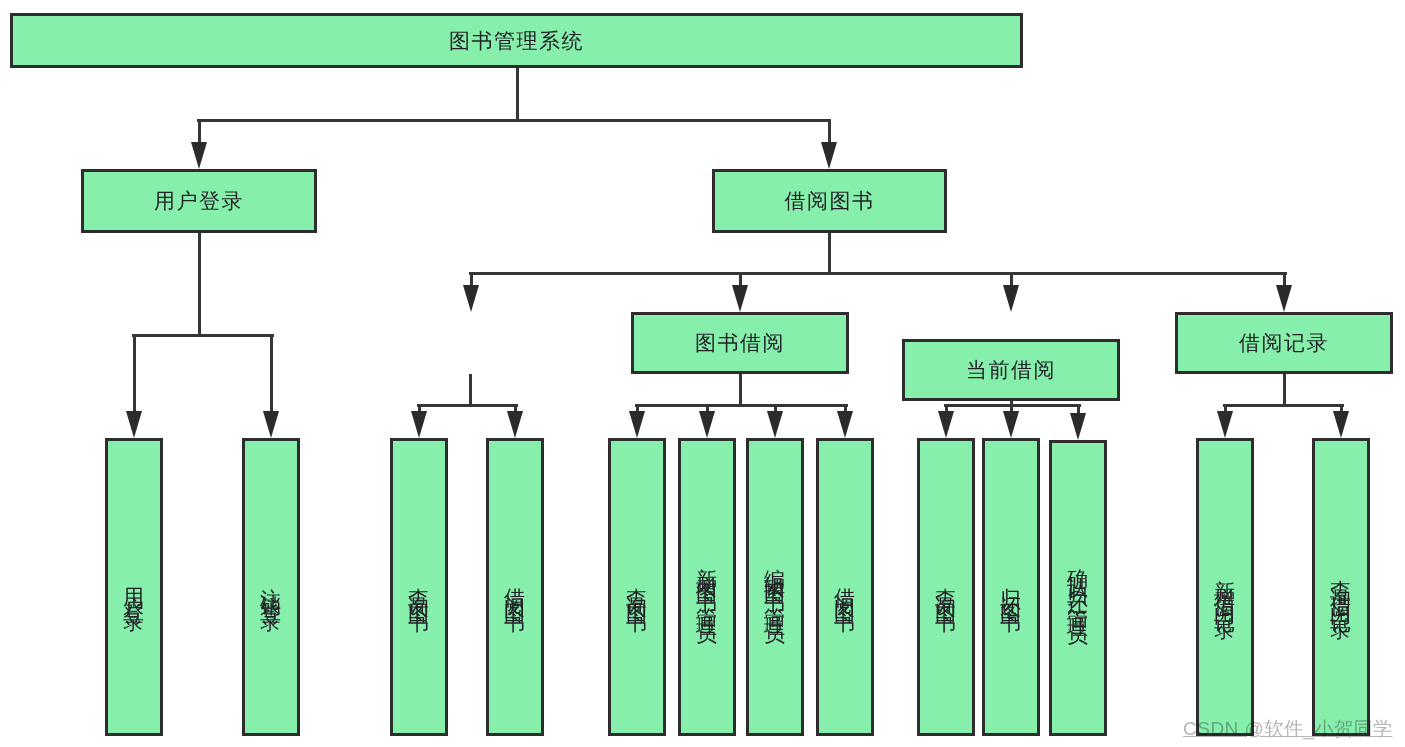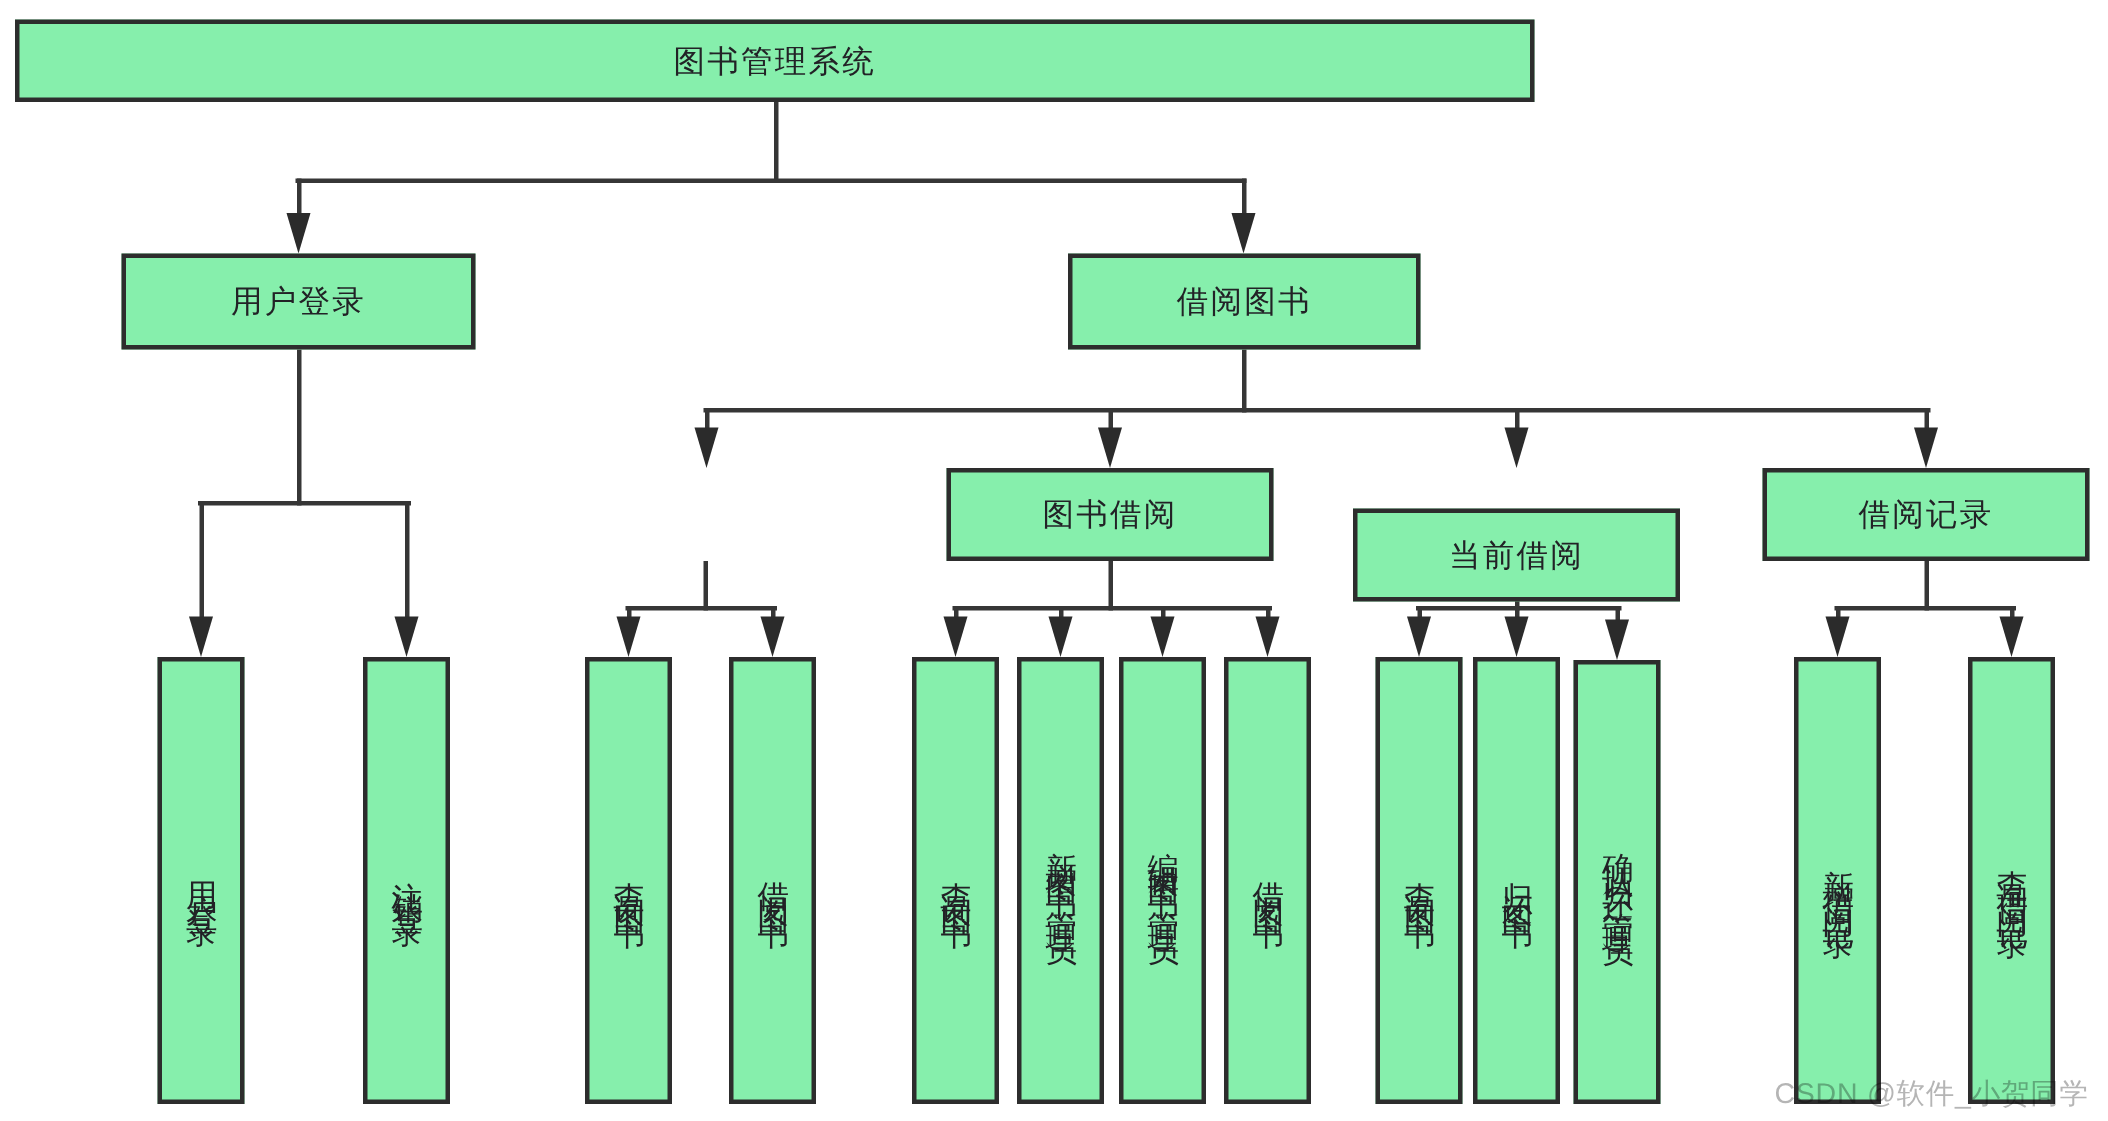--- a/index.html
+++ b/index.html
@@ -57,20 +57,21 @@
   .watermark {
     position: absolute;
     left: 1183px;
     top: 716px;
     font-size: 19px;
     color: #b5b5b5;
     letter-spacing: 0.5px;
     white-space: nowrap;
     z-index: 5;
     mix-blend-mode: multiply;
+    text-decoration: underline;
   }
 </style>
 </head>
 <body>
 
 <div class="canvas">
 
   <div class="box" style="left:10px; top:13px; width:1013px; height:55px;">
     <span class="lbl">图书管理系统</span>
   </div>

